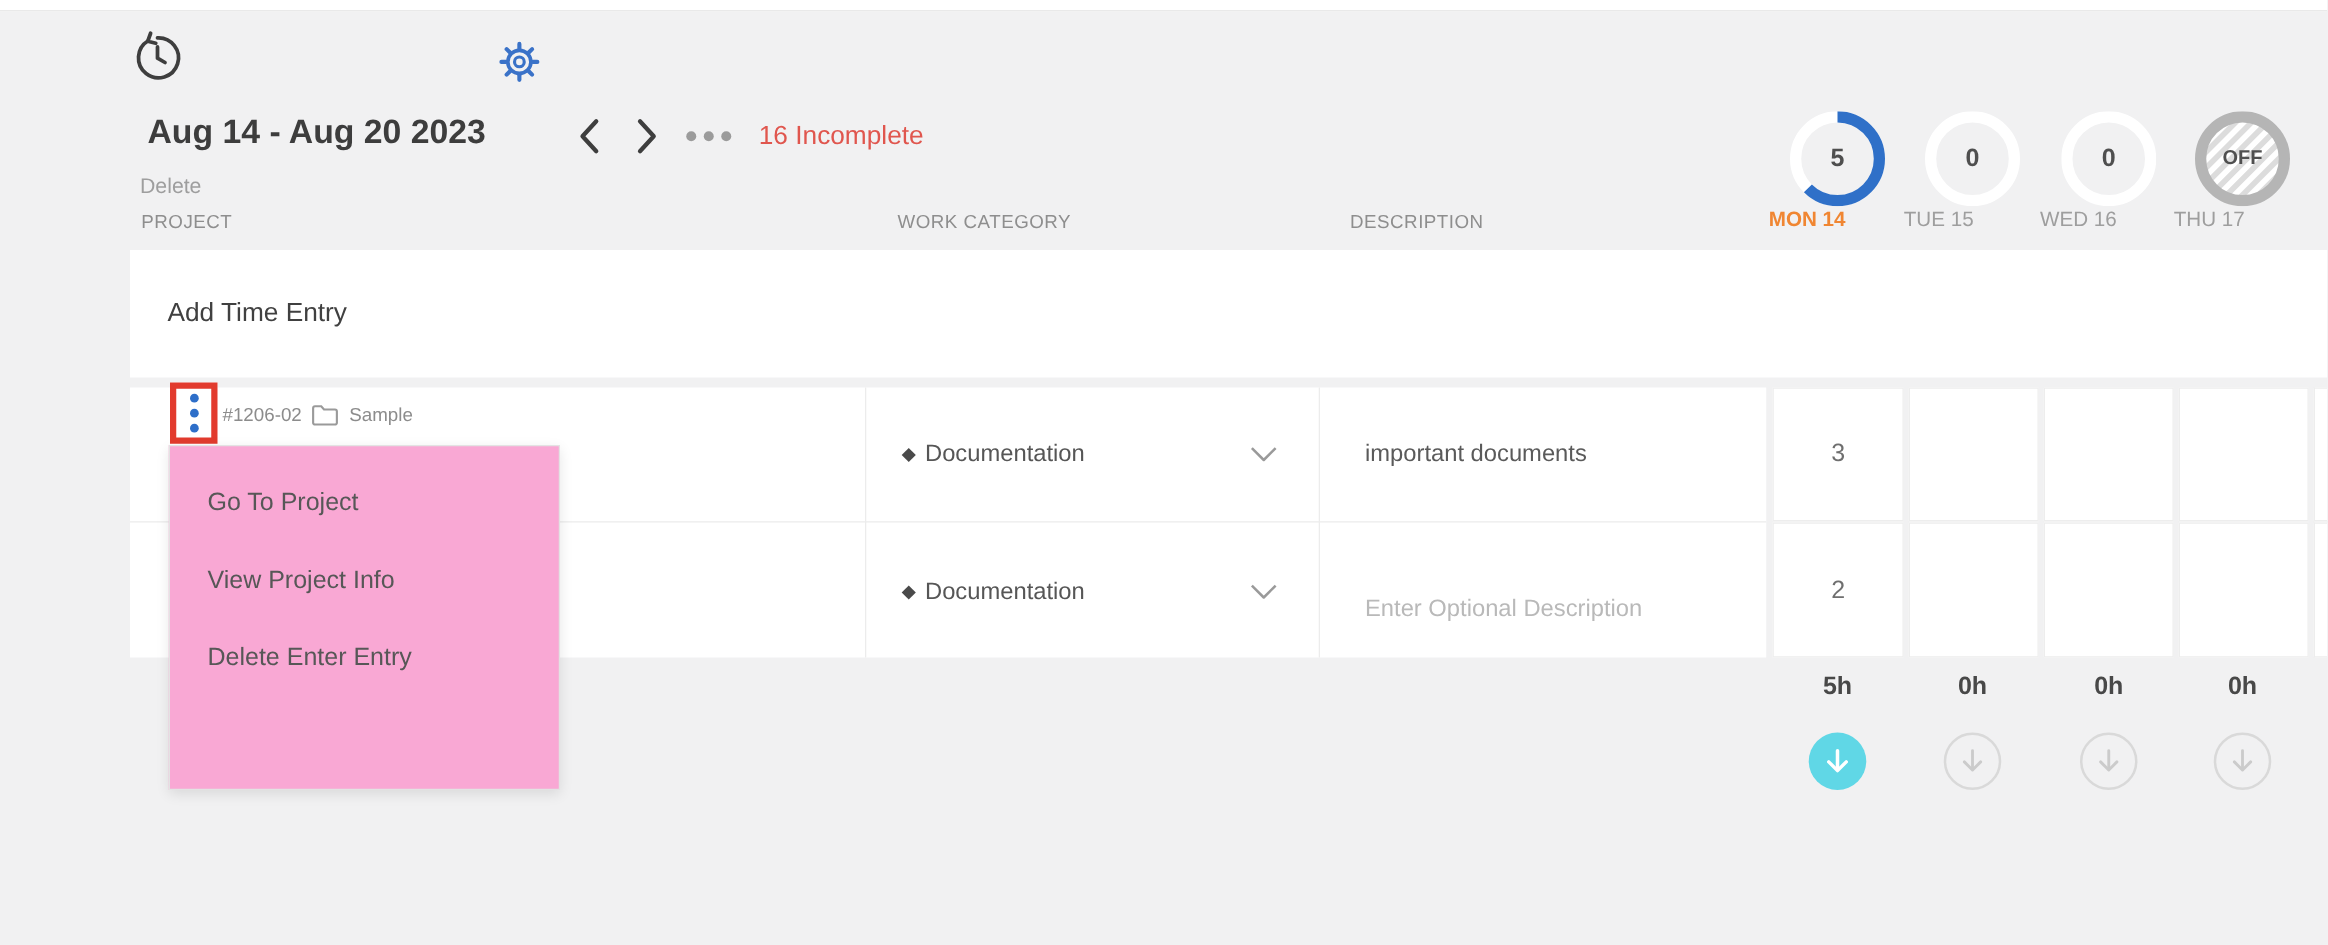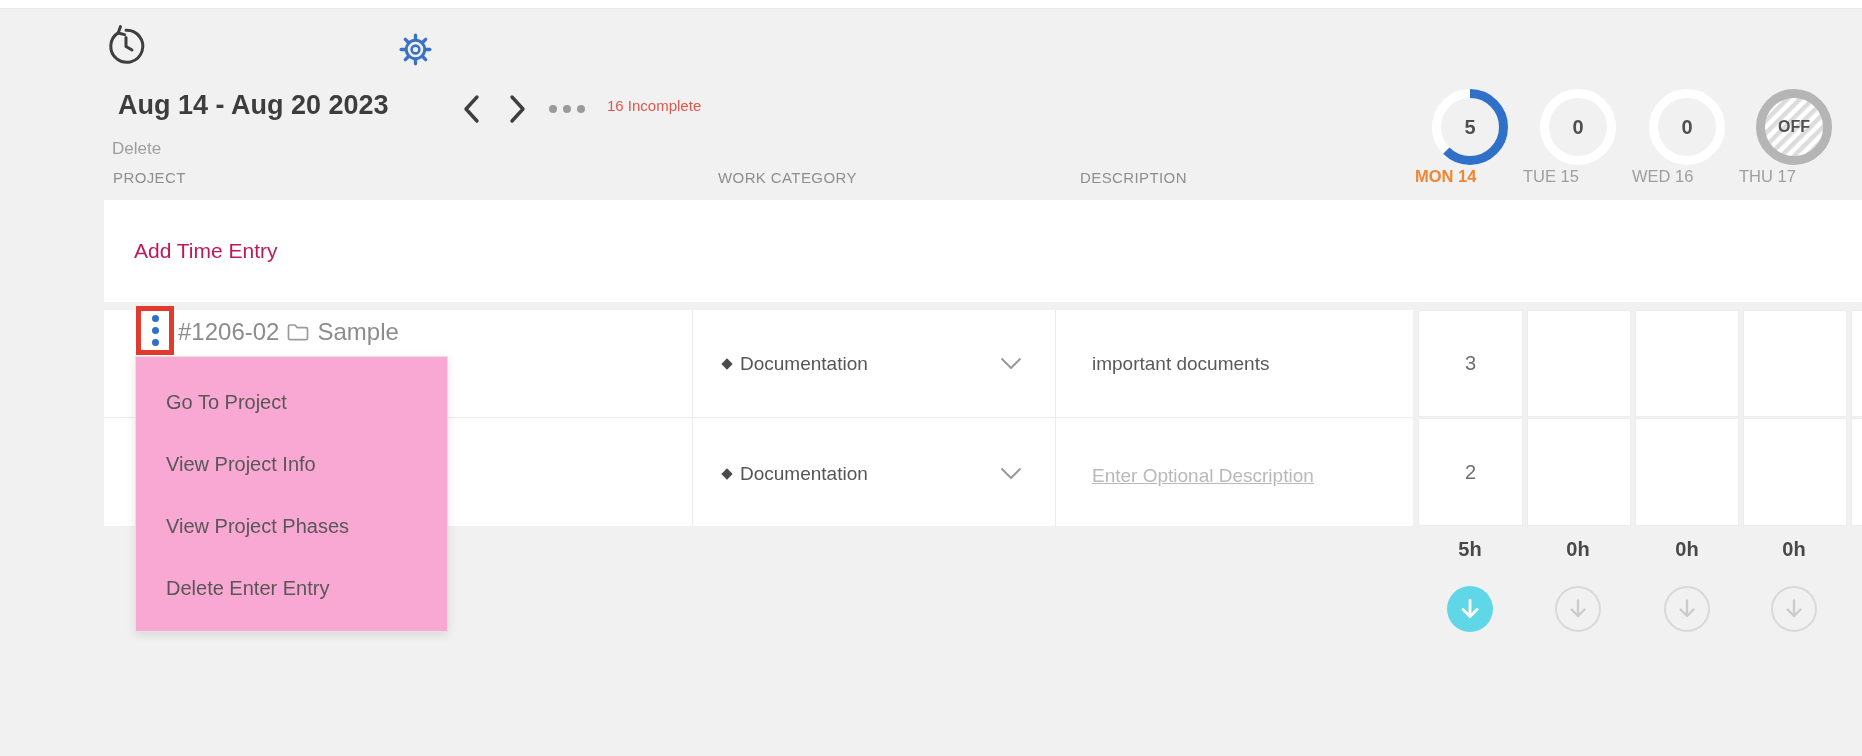--- a/index.html
+++ b/index.html
@@ -13,49 +13,49 @@
   .hist-icon { position:absolute; left:101px; top:24px; width:46px; height:44px; }
   .page-title { position:absolute; left:160px; top:20px; font-size:35px; font-weight:700; color:#3d3d3d; letter-spacing:0.2px; }
   .gear-icon { position:absolute; left:399px; top:33px; width:33px; height:33px; cursor:pointer; }
 
   .date-range { position:absolute; left:118px; top:90px; font-size:27px; font-weight:700; color:#3d3d3d; }
   .chev { position:absolute; top:94px; width:26px; height:30px; cursor:pointer; }
   .chev-left { left:459px; }
   .chev-right { left:504px; }
   .dots-menu { position:absolute; left:549px; top:105px; display:flex; gap:6px; cursor:pointer; }
   .dots-menu i { width:8px; height:8px; border-radius:50%; background:#9b9b9b; }
-  .incomplete { position:absolute; left:607px; top:97px; font-size:15px; color:#e0564e; cursor:pointer;text-align:center; }
+  .incomplete { position:absolute; left:607px; top:97px; font-size:21px; color:#e0564e; cursor:pointer;text-align:center; }
   .today { position:absolute; left:112px; top:139px; font-size:17px; color:#9e9e9e; }
 
   
   .colhdr { position:absolute; top:169px; font-size:15px; color:#8e8e8e; letter-spacing:0.4px; }
   .colhdr.project { left:113px; }
   .colhdr.category { left:718px; }
   .colhdr.description { left:1080px; }
 
   
   .day-circle { position:absolute; top:89px; width:76px; height:76px; }
   .day-circle .val { position:absolute; left:0; top:0; width:76px; height:76px; display:flex; align-items:center; justify-content:center; font-size:20px; font-weight:700; color:#4f4f4f; }
   .day-circle .val.off { font-size:16px; }
   .day-label { position:absolute; top:167px; width:110px; font-size:16.5px; color:#9e9e9e; }
   .day-label.active { color:#f08632; font-weight:700; }
 
   
   .add-row { position:absolute; left:104px; top:200px; width:1758px; height:102px; background:#ffffff; cursor:pointer; }
-  .add-row span { position:absolute; left:30px; top:0; height:102px; display:flex; align-items:center; font-size:21px; color:#be185d; }
+  .add-row span { position:absolute; left:30px; top:0; height:102px; display:flex; align-items:center; font-size:21px; color:#404040; }
 
   
   .left-block { position:absolute; left:104px; top:310px; width:1309px; height:216px; background:#ffffff; }
   .left-block .hdiv { position:absolute; left:0; top:107px; width:100%; height:1px; background:#ececec; }
   .left-block .vdiv { position:absolute; top:0; width:1px; height:100%; background:#ececec; }
 
   .kebab-box { position:absolute; left:136px; top:306px; width:38px; height:49px; background:#ffffff; border:5px solid #e23b2e; display:flex; flex-direction:column; align-items:center; justify-content:center; gap:5px; cursor:pointer; z-index:4; }
   .kebab-box i { width:7px; height:7px; border-radius:50%; background:#2e6fc9; }
 
-  .project-line { position:absolute; left:178px; top:320px; height:24px; display:flex; align-items:center; gap:8px; font-size:24px; color:#8c8c8c; }
+  .project-line { position:absolute; left:178px; top:320px; height:24px; display:flex; align-items:center; gap:8px; font-size:15px; color:#8c8c8c; }
   .folder-icon { width:22px; height:18px; }
 
   .wc { position:absolute; left:723px; height:24px; display:flex; align-items:center; gap:9px; font-size:19px; color:#565656; cursor:pointer; }
   .wc .diamond { width:8px; height:8px; background:#4a4a4a; transform:rotate(45deg); }
   .wc-chev { position:absolute; left:1000px; width:22px; height:13px; cursor:pointer; }
   .desc { position:absolute; left:1092px; height:24px; display:flex; align-items:center; font-size:19px; color:#5a5a5a; cursor:text; }
   .desc.placeholder { color:#b9b9b9; }
 
   
   .daycell { position:absolute; background:#ffffff; border:1px solid #ededed; display:flex; align-items:center; justify-content:center; font-size:20px; color:#6f6f6f; cursor:pointer; }
@@ -192,32 +192,31 @@
   <div class="daycell" style="left:1743px; top:310px; width:104px; height:107px;"></div>
   <div class="daycell" style="left:1851px; top:310px; width:11px; height:107px; border-right:none;"></div>
 
   <div class="wc" style="top:462px;">
     <span class="diamond"></span>
     <span>Documentation</span>
   </div>
   <svg class="wc-chev" style="top:467px;" viewBox="0 0 22 13">
     <polyline points="1.5,1.5 11,11 20.5,1.5" fill="none" stroke="#9a9a9a" stroke-width="2" stroke-linejoin="round"></polyline>
   </svg>
-  <div class="desc placeholder" style="top:464px;text-decoration:underline;">Enter Optional Description</div>
+  <div class="desc placeholder" style="top:476px;">Enter Optional Description</div>
 
   <div class="daycell" style="left:1418px; top:418px; width:105px; height:108px;">2</div>
   <div class="daycell" style="left:1527px; top:418px; width:104px; height:108px;"></div>
   <div class="daycell" style="left:1635px; top:418px; width:104px; height:108px;"></div>
   <div class="daycell" style="left:1743px; top:418px; width:104px; height:108px;"></div>
   <div class="daycell" style="left:1851px; top:418px; width:11px; height:108px; border-right:none;"></div>
 
   <div class="ctx-menu">
     <div class="ctx-item">Go To Project</div>
     <div class="ctx-item">View Project Info</div>
-    <div class="ctx-item">View Project Phases</div>
     <div class="ctx-item">Delete Enter Entry</div>
   </div>
 
   <div class="total-label" style="left:1415px;">5h</div>
   <div class="total-label" style="left:1523px;">0h</div>
   <div class="total-label" style="left:1632px;">0h</div>
   <div class="total-label" style="left:1739px;">0h</div>
 
   <div class="total-btn active" style="left:1447px;">
     <svg width="26" height="26" viewBox="0 0 26 26">

